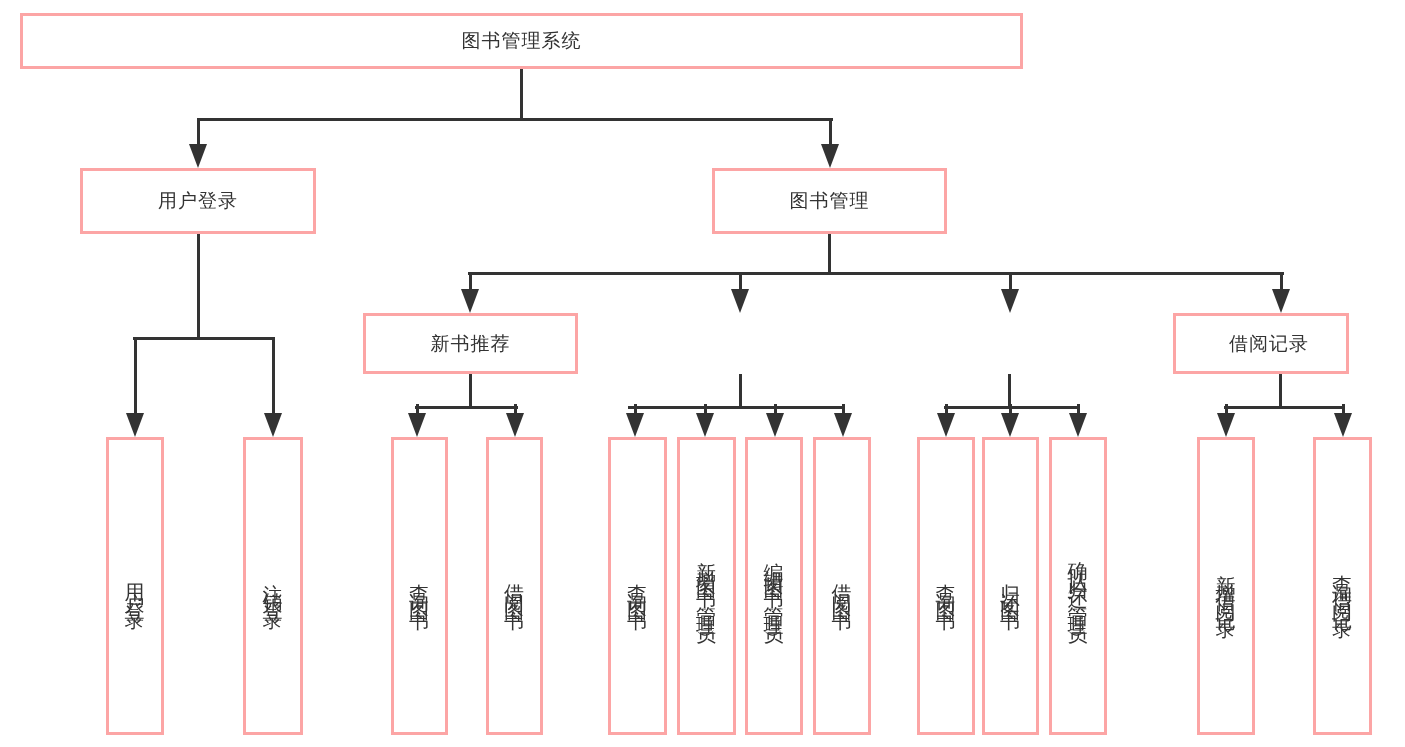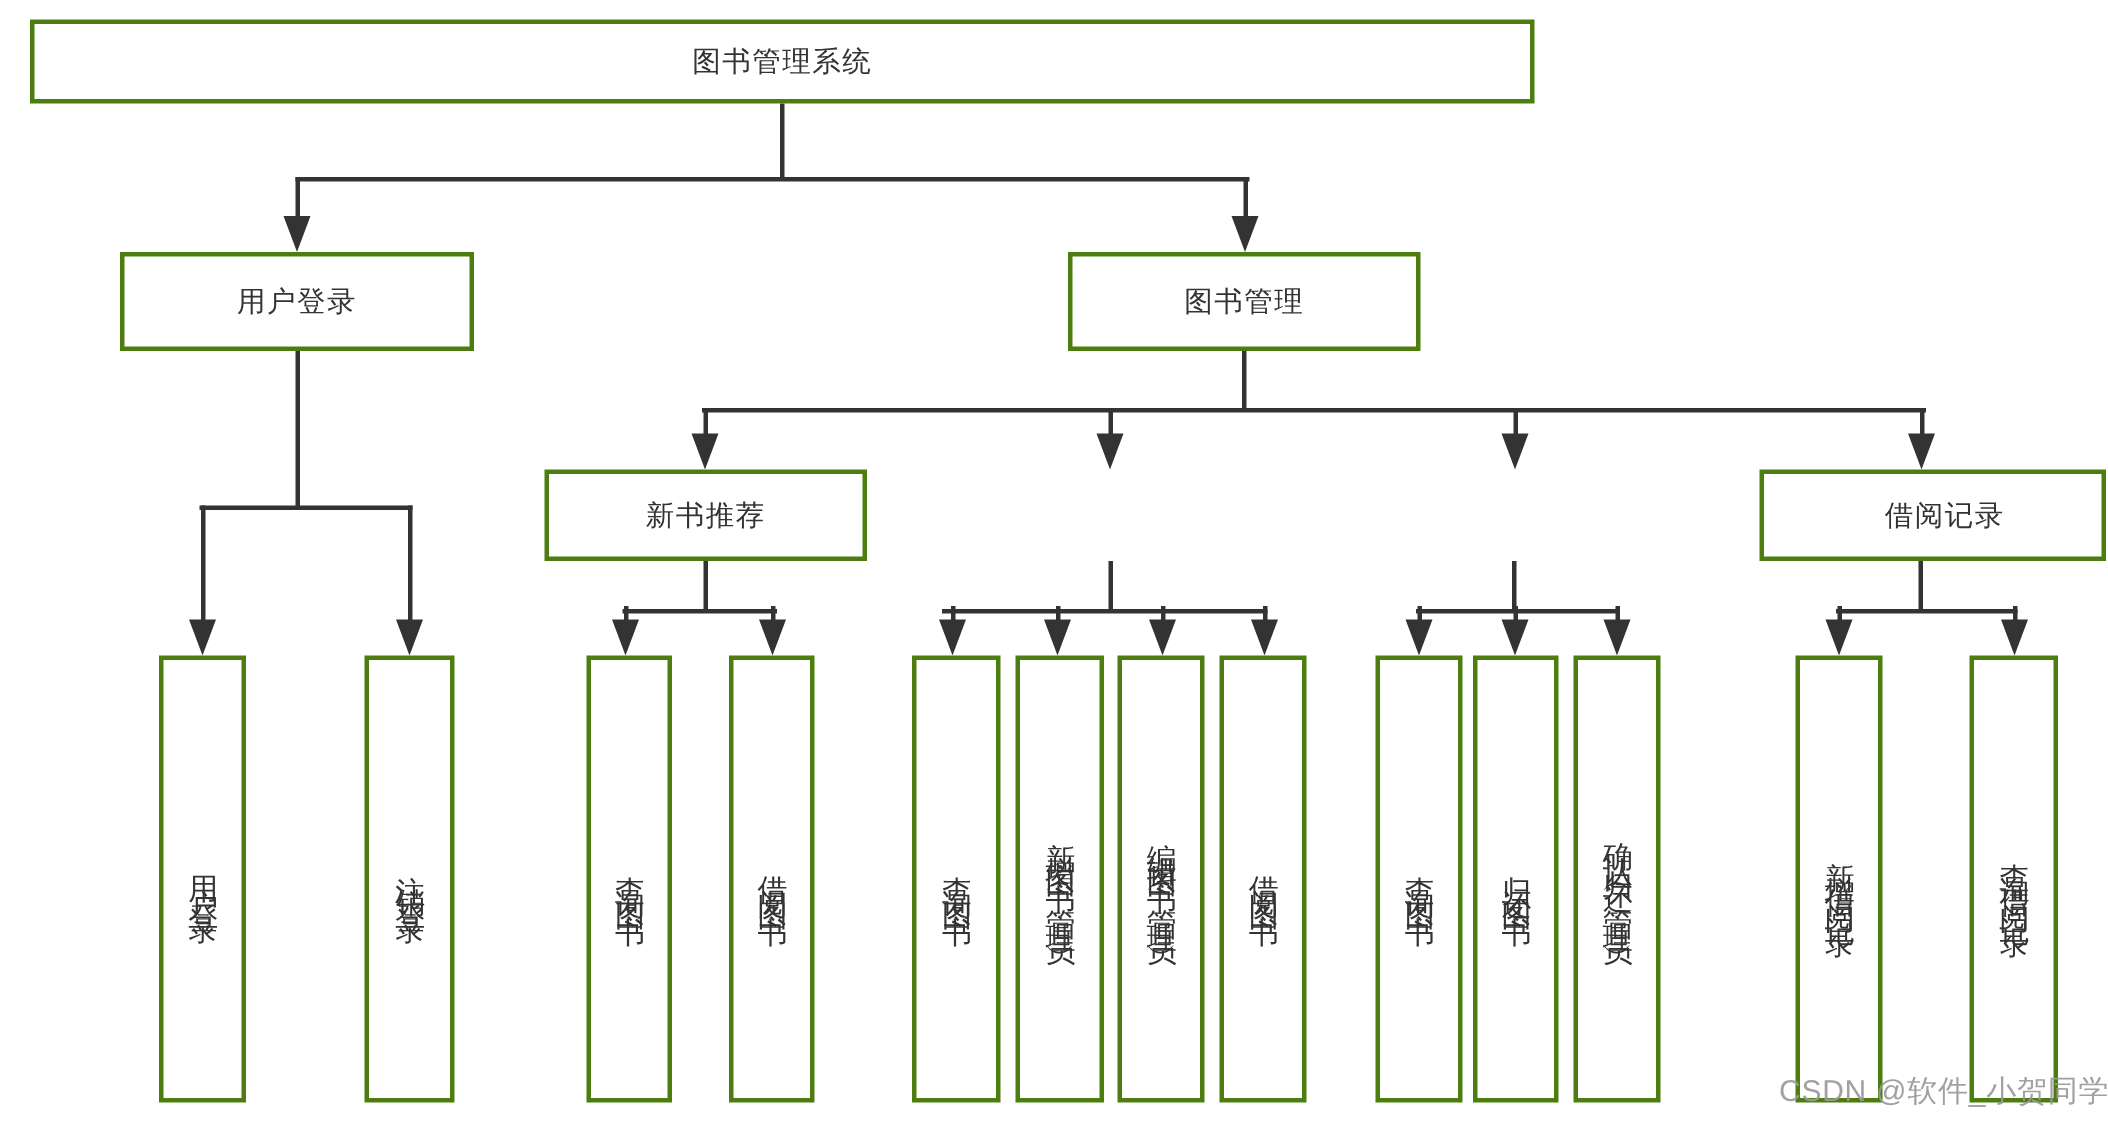--- a/index.html
+++ b/index.html
@@ -2,36 +2,36 @@
 <html><head>
 <meta charset="utf-8">
 <style>
   html,body{margin:0;padding:0;background:#fff;}
   #canvas{
     position:relative;width:1405px;height:747px;background:#fff;overflow:hidden;
     font-family:"Liberation Sans",sans-serif;color:#333;
   }
   
   .hbox,.vbox{
-    position:absolute;box-sizing:border-box;border:3px solid #4d7c0f;background:#fff;
+    position:absolute;box-sizing:border-box;border:3px solid #fca5a5;background:#fff;
     display:flex;align-items:center;justify-content:center;
   }
   .hbox{font-size:19px;letter-spacing:1px;color:#333;}
   .vbox .vtext{
     writing-mode:vertical-rl;text-orientation:mixed;
     font-size:20px;line-height:1;letter-spacing:9px;color:#333;white-space:nowrap;
   }
   
   #n-root{left:20px;top:13px;width:1003px;height:56px;}
   #n-user-login{left:80px;top:168px;width:236px;height:66px;}
   #n-book-mgmt{left:712px;top:168px;width:235px;height:66px;}
   #n-new-rec{left:363px;top:313px;width:215px;height:61px;}
   #n-book-borrow{left:633px;top:313px;width:215px;height:61px;}
   #n-current-borrow{left:903px;top:313px;width:215px;height:61px;}
-  #n-borrow-record{left:1173px;top:313px;width:231px;height:61px;padding-left:16px;}
+  #n-borrow-record{left:1173px;top:313px;width:176px;height:61px;padding-left:16px;}
   #t1{left:106px;top:437px;width:58px;height:298px;}
   #t2{left:243px;top:437px;width:60px;height:298px;}
   #t3{left:391px;top:437px;width:57px;height:298px;}
   #t4{left:486px;top:437px;width:57px;height:298px;}
   #t5{left:608px;top:437px;width:59px;height:298px;}
   #t6{left:677px;top:437px;width:59px;height:298px;}
   #t7{left:745px;top:437px;width:58px;height:298px;}
   #t8{left:813px;top:437px;width:58px;height:298px;}
   #t9{left:917px;top:437px;width:58px;height:298px;}
   #t10{left:982px;top:437px;width:57px;height:298px;}
@@ -180,14 +180,13 @@
   <div class="vbox" id="t11">
     <span class="vtext">确认归还（管理员）</span>
   </div>
   <div class="vbox" id="t12">
     <span class="vtext">新增借阅记录</span>
   </div>
   <div class="vbox" id="t13">
     <span class="vtext">查询借阅记录</span>
   </div>
 
-  <div id="watermark">CSDN @软件_小贺同学</div>
 </div>
 
 </body></html>

